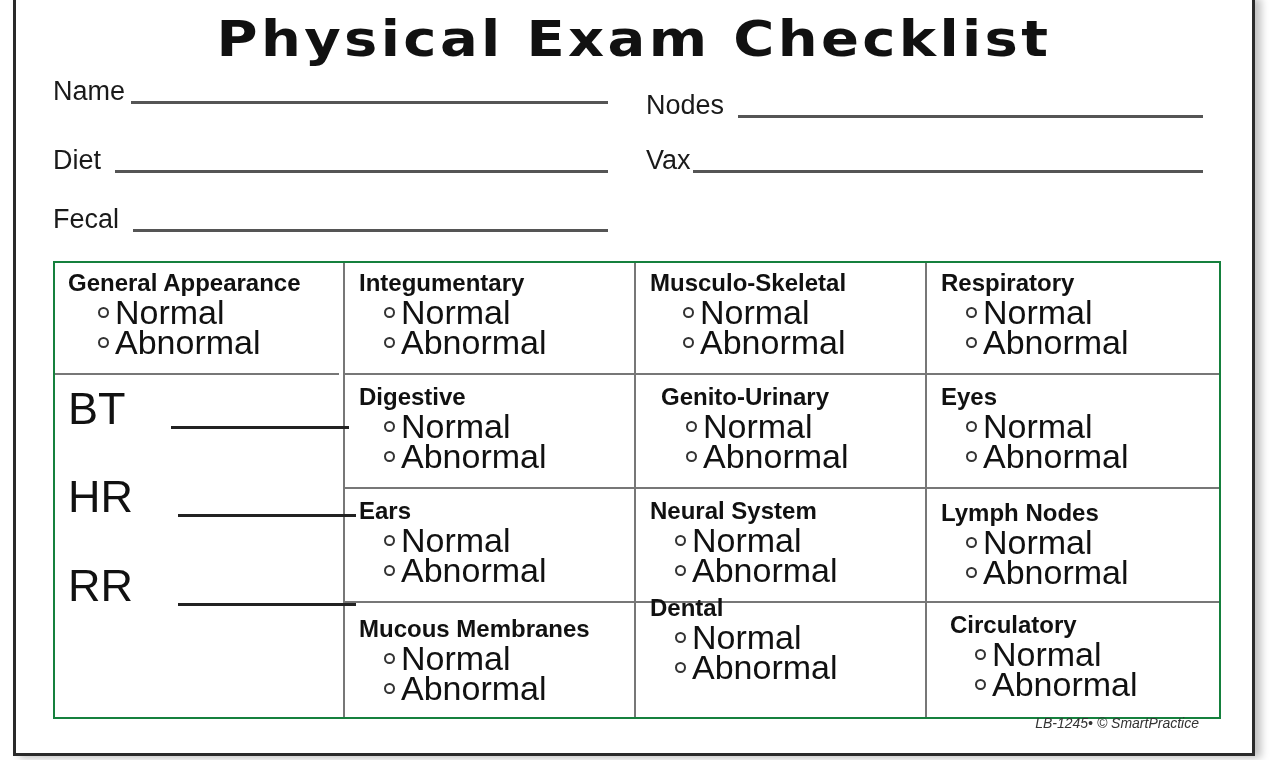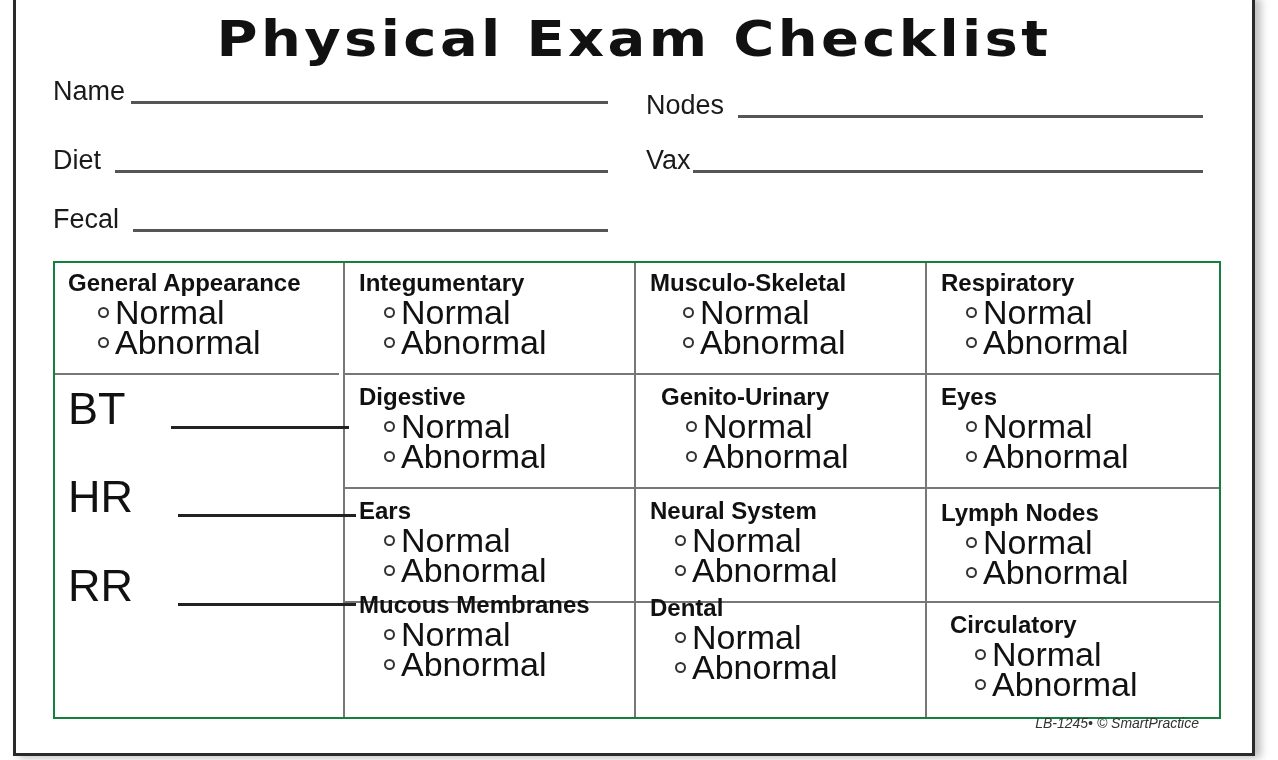--- a/index.html
+++ b/index.html
@@ -207,21 +207,21 @@
       <div class="opt" style="padding-left:25px;">
           <span class="radio"></span>
           <span>Normal</span>
         </div>
       <div class="opt" style="padding-left:25px;">
           <span class="radio"></span>
           <span>Abnormal</span>
         </div>
     </div>
 
-    <div class="cell" style="left:304px; top:328px;">
+    <div class="cell" style="left:304px; top:352px;">
       <div class="head">Mucous Membranes</div>
       <div class="opt" style="padding-left:25px;">
           <span class="radio"></span>
           <span>Normal</span>
         </div>
       <div class="opt" style="padding-left:25px;">
           <span class="radio"></span>
           <span>Abnormal</span>
         </div>
     </div>

